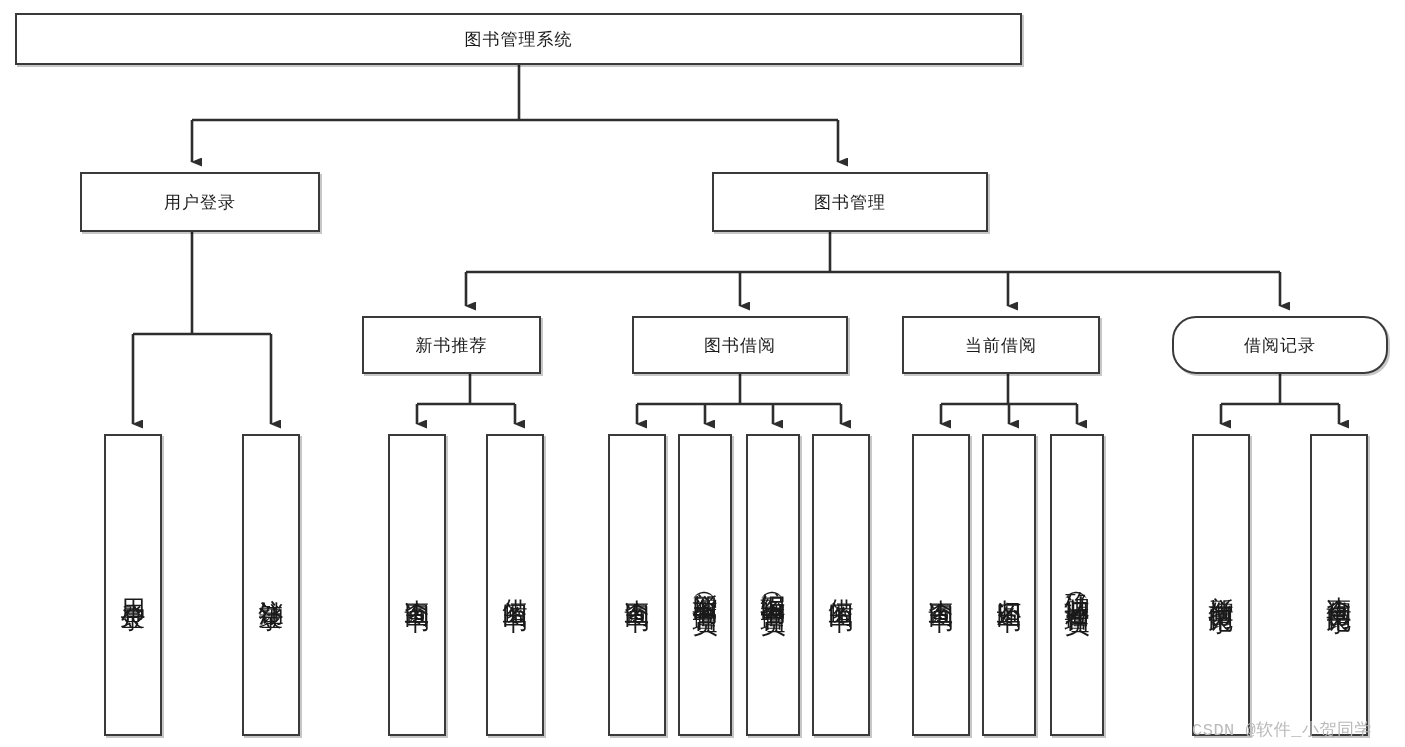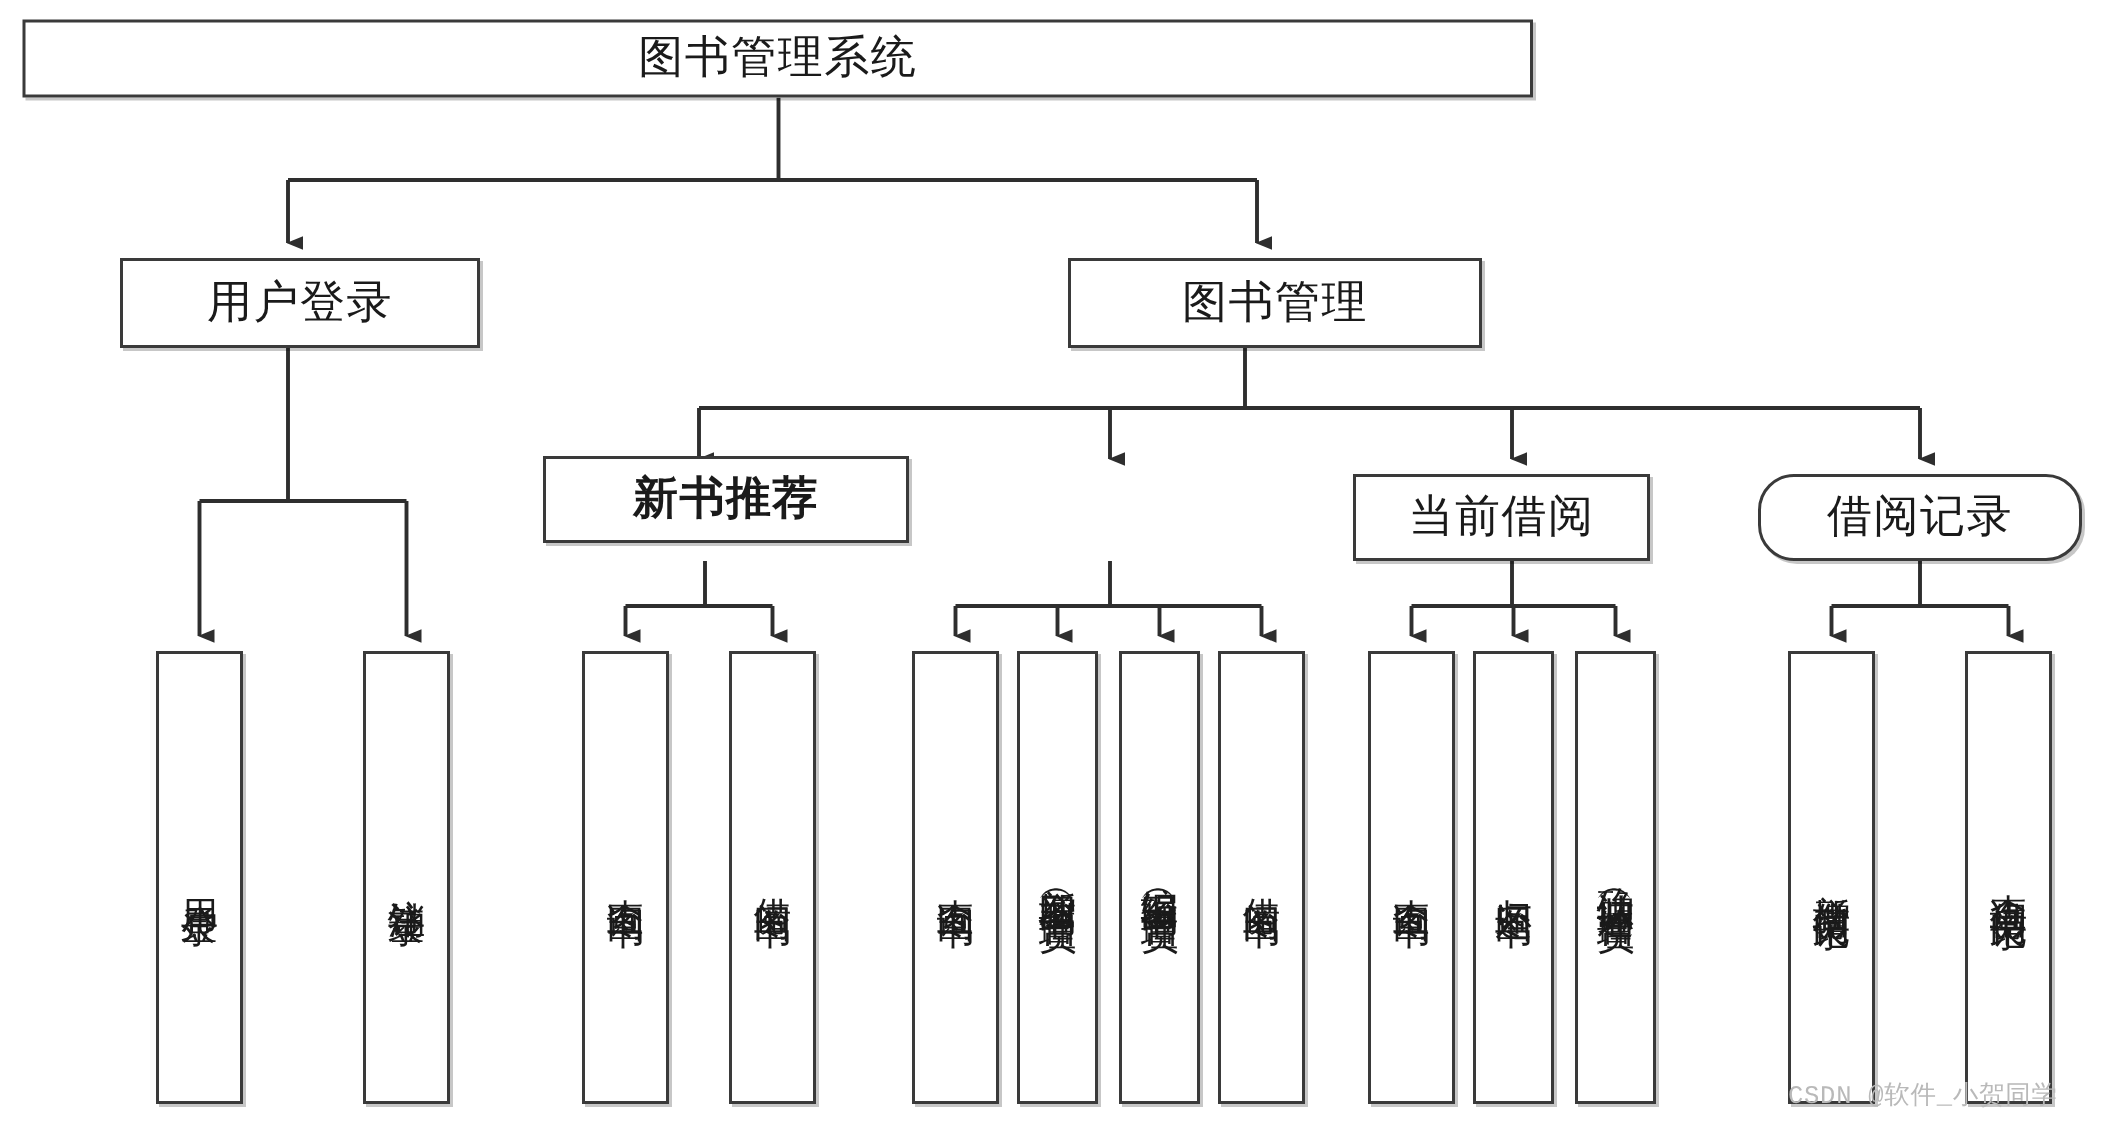--- a/index.html
+++ b/index.html
@@ -35,21 +35,21 @@
     color: #1a1a1a;
     box-shadow: 2px 2px 0 rgba(0,0,0,0.22);
   }
   .node .lbl {
     display: block;
     text-align: center;
     line-height: 1.18;
     letter-spacing: 1px;
   }
   .node.horiz .lbl {
-    font-size: 30px;
+    font-size: 17px;
   }
   .node.vert {
     align-items: center;
     justify-content: center;
   }
   .node.vert .lbl {
     writing-mode: vertical-rl;
     text-orientation: upright;
     font-size: 25px;
     letter-spacing: 3px;
@@ -124,22 +124,25 @@
     <span class="lbl">图书管理系统</span>
   </div>
 
   <div class="node horiz" style="left:80px; top:172px; width:240px; height:60px;">
     <span class="lbl">用户登录</span>
   </div>
   <div class="node horiz" style="left:712px; top:172px; width:276px; height:60px;">
     <span class="lbl">图书管理</span>
   </div>
 
-  <div class="node horiz" style="left:362px; top:304px; width:244px; height:58px;font-weight:bold;">
+  <div class="node horiz" style="left:362px; top:316px; width:179px; height:58px;">
     <span class="lbl">新书推荐</span>
+  </div>
+  <div class="node horiz" style="left:632px; top:316px; width:216px; height:58px;">
+    <span class="lbl">图书借阅</span>
   </div>
   <div class="node horiz" style="left:902px; top:316px; width:198px; height:58px;">
     <span class="lbl">当前借阅</span>
   </div>
   <div class="node horiz" style="left:1172px; top:316px; width:216px; height:58px;border-radius:24px;">
     <span class="lbl">借阅记录</span>
   </div>
 
   <div class="node vert" style="left:104px; top:434px; width:58px; height:302px;">
     <span class="lbl">用户登录</span>

